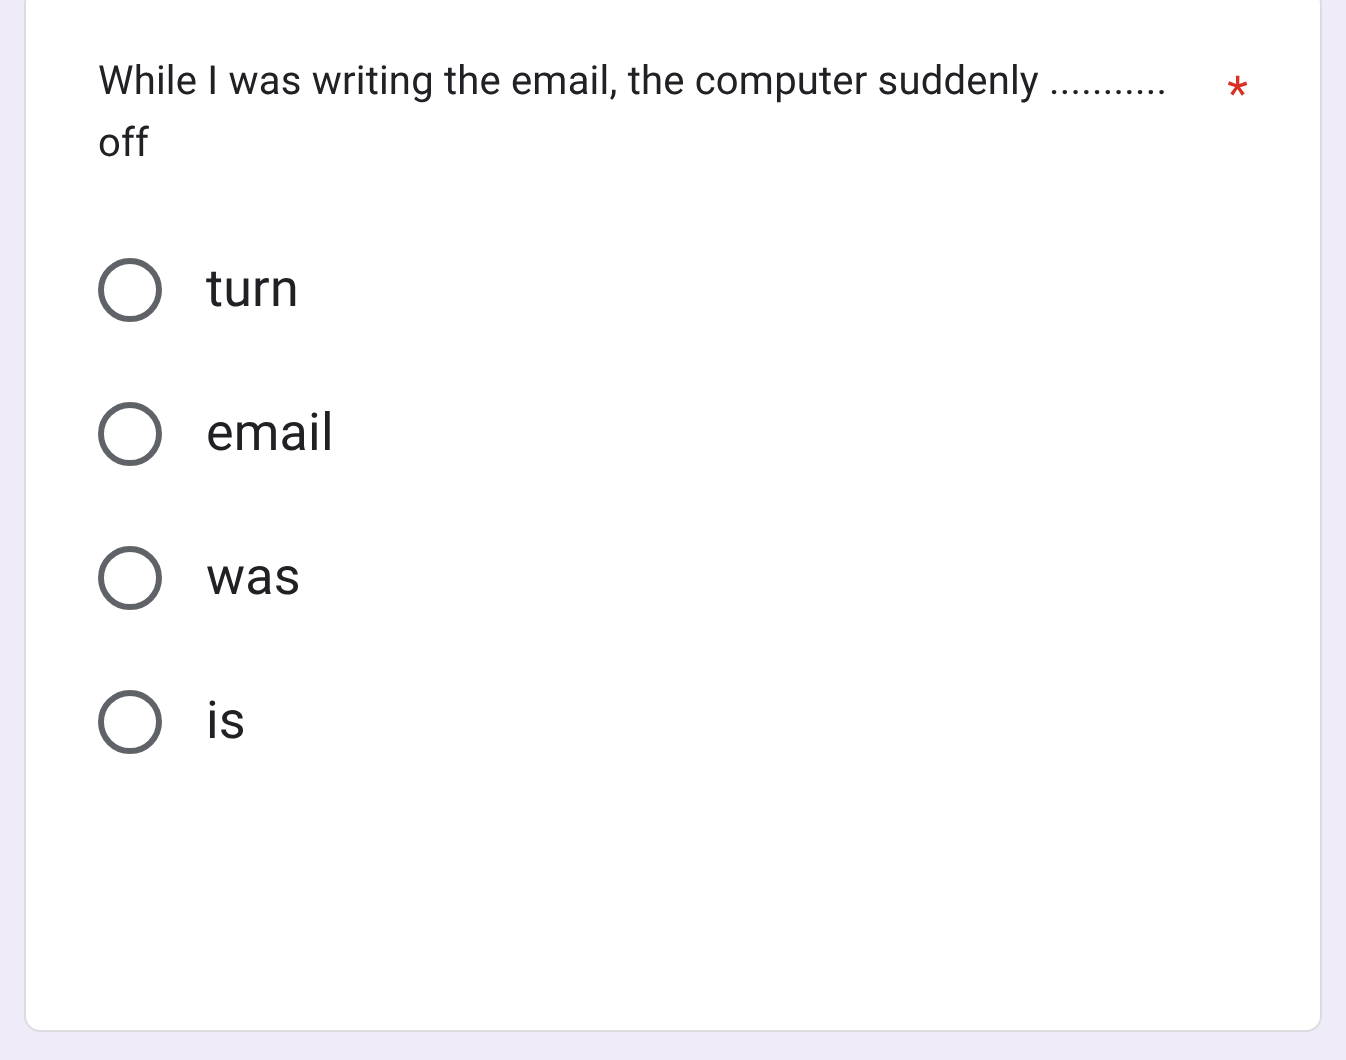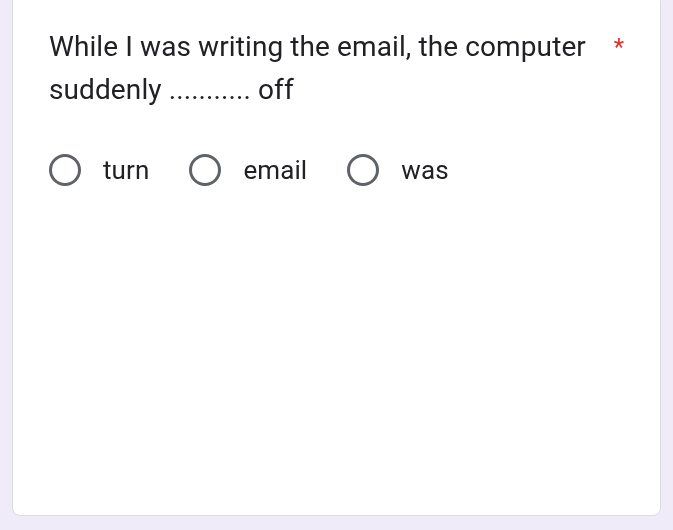--- a/index.html
+++ b/index.html
@@ -24,38 +24,39 @@
       position: relative;
       top: -6px;
     }
     .question-row {
       display: flex;
       align-items: flex-start;
       gap: 20px;
     }
     .question-text {
       flex: 1;
-      font-size: 28px;
+      font-size: 20px;
       line-height: 1.55;
       color: #202124;
       font-weight: 400;
       letter-spacing: 0.1px;
     }
     .required-star {
       color: #d93025;
       font-size: 24px;
       line-height: 1.4;
       padding-top: 6px;
       flex-shrink: 0;
     }
     .options {
       margin-top: 42px;
       display: flex;
-      flex-direction: row;
+      flex-direction: column;
       gap: 40px;
+      justify-content: center;
     }
     .option {
       display: flex;
       align-items: center;
       gap: 22px;
       cursor: pointer;
     }
     .radio {
       width: 32px;
       height: 32px;
@@ -85,14 +86,18 @@
       <span class="option-label">turn</span>
     </label>
     <label class="option">
       <span class="radio"></span>
       <span class="option-label">email</span>
     </label>
     <label class="option">
       <span class="radio"></span>
       <span class="option-label">was</span>
     </label>
+    <label class="option">
+      <span class="radio"></span>
+      <span class="option-label">is</span>
+    </label>
   </div>
 </div>
 
 </body></html>

